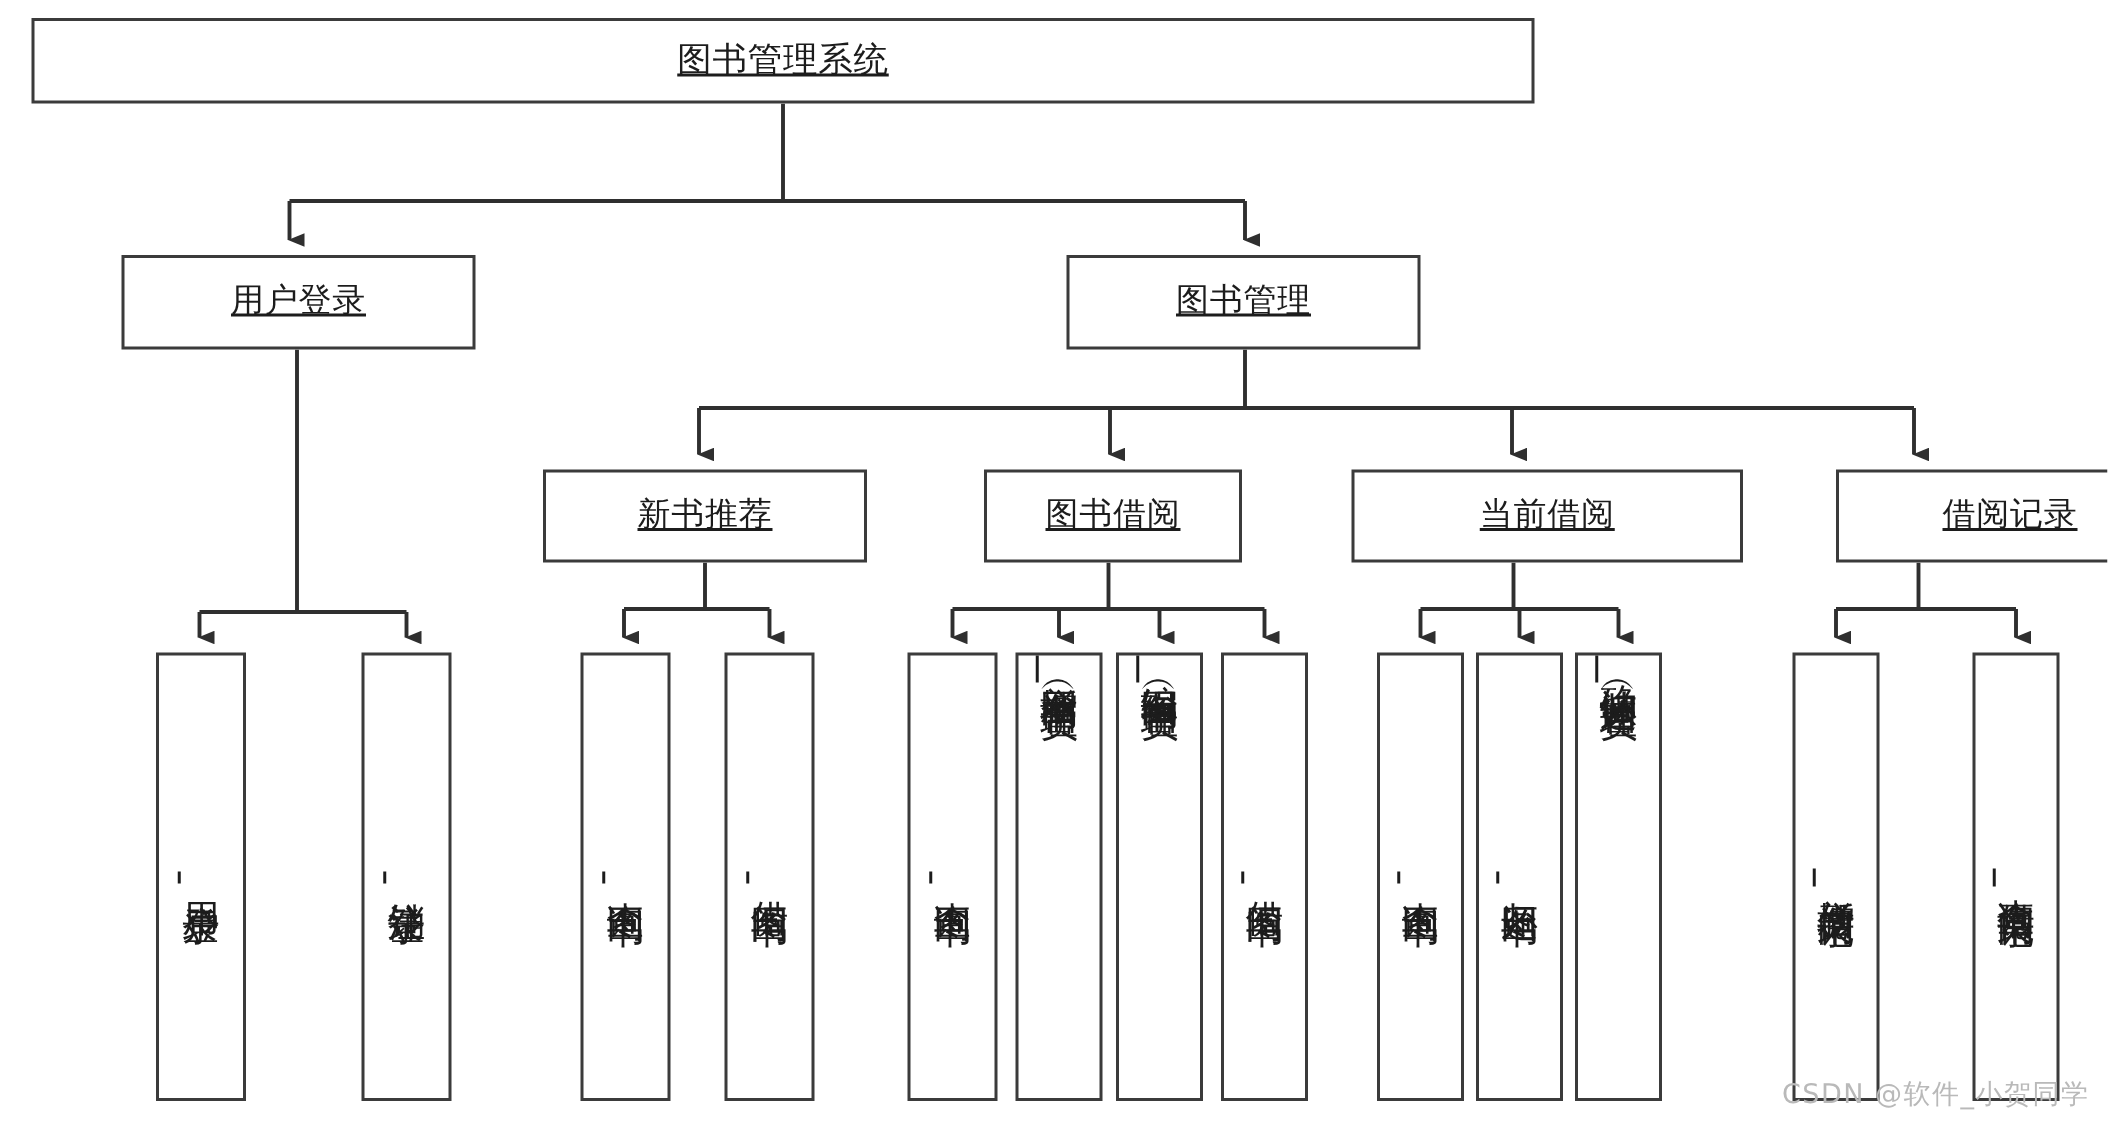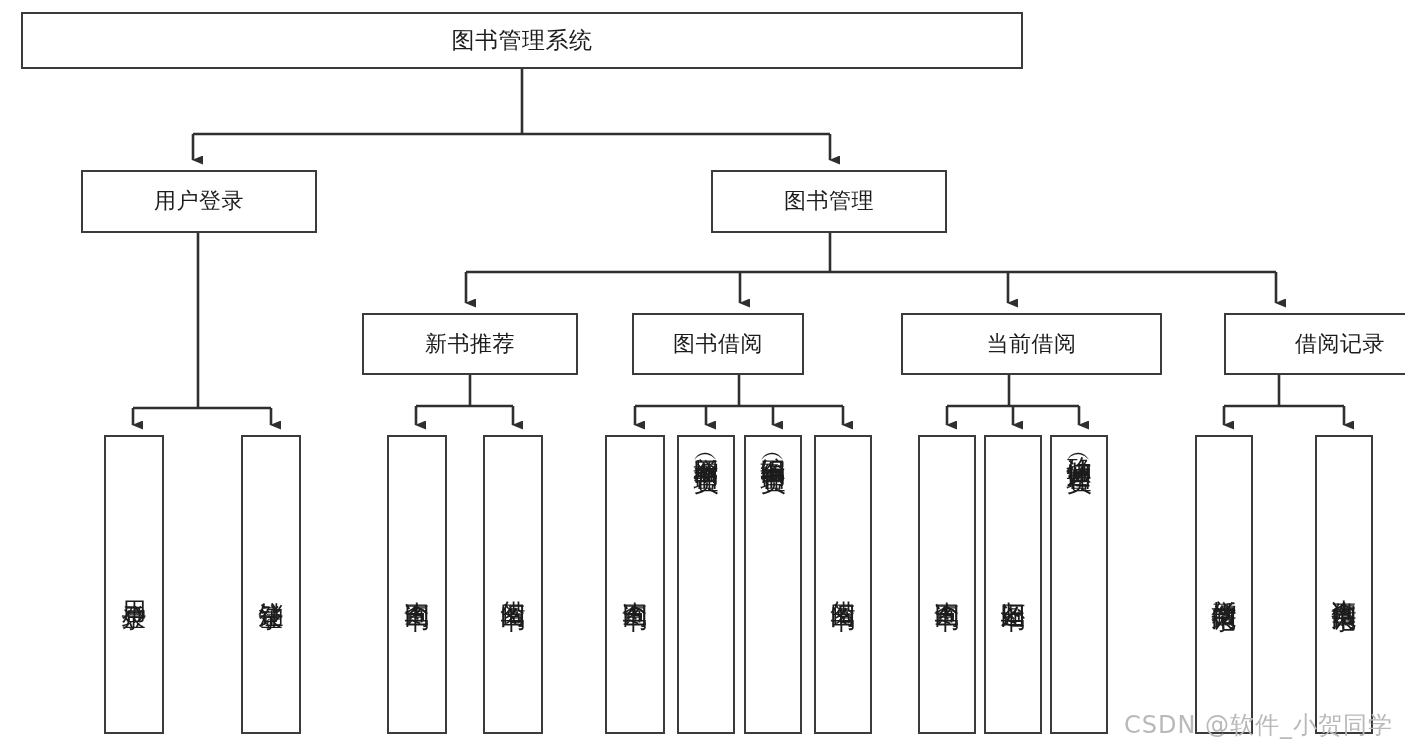--- a/index.html
+++ b/index.html
@@ -24,20 +24,21 @@
   }
   .node{
     position:absolute;
     box-sizing:border-box;
     border:2px solid #3b3b3b;
     background:#ffffff;
     display:flex;
     align-items:center;
     justify-content:center;
     color:#1c1c1c;
+    text-decoration:underline;
   }
   .node .label{
     display:block;
     text-align:center;
     line-height:1.12;
     letter-spacing:0.5px;
     white-space:pre;
   }
   
   .node.h .label{
@@ -58,21 +59,21 @@
     font-size:25px;
     line-height:1.0;
     letter-spacing:2px;
     white-space:nowrap;
   }
   .node.v.mid .label{ align-self:center; }
   .watermark{
     position:absolute;
     right:12px;
     bottom:6px;
-    font-size:24px;
+    font-size:18px;
     color:#b9b9b9;
     letter-spacing:1px;
     white-space:nowrap;
     user-select:none;
     margin-left:16px;
   }
 </style>
 </head>
 <body>
 
@@ -137,21 +138,21 @@
   <div class="node h" style="left:81px; top:170px; width:236px; height:63px;">
     <span class="label">用户登录</span>
   </div>
   <div class="node h" style="left:362px; top:313px; width:216px; height:62px;">
     <span class="label">新书推荐</span>
   </div>
 
   <div class="node h" style="left:711px; top:170px; width:236px; height:63px;">
     <span class="label">图书管理</span>
   </div>
-  <div class="node h" style="left:632px; top:313px; width:172px; height:62px;">
+  <div class="node h" style="left:656px; top:313px; width:172px; height:62px;">
     <span class="label">图书借阅</span>
   </div>
   <div class="node h" style="left:901px; top:313px; width:261px; height:62px;">
     <span class="label">当前借阅</span>
   </div>
   <div class="node h" style="left:1224px; top:313px; width:232px; height:62px;">
     <span class="label">借阅记录</span>
   </div>
 
   <div class="node v mid" style="left:104px; top:435px; width:60px; height:299px;">

